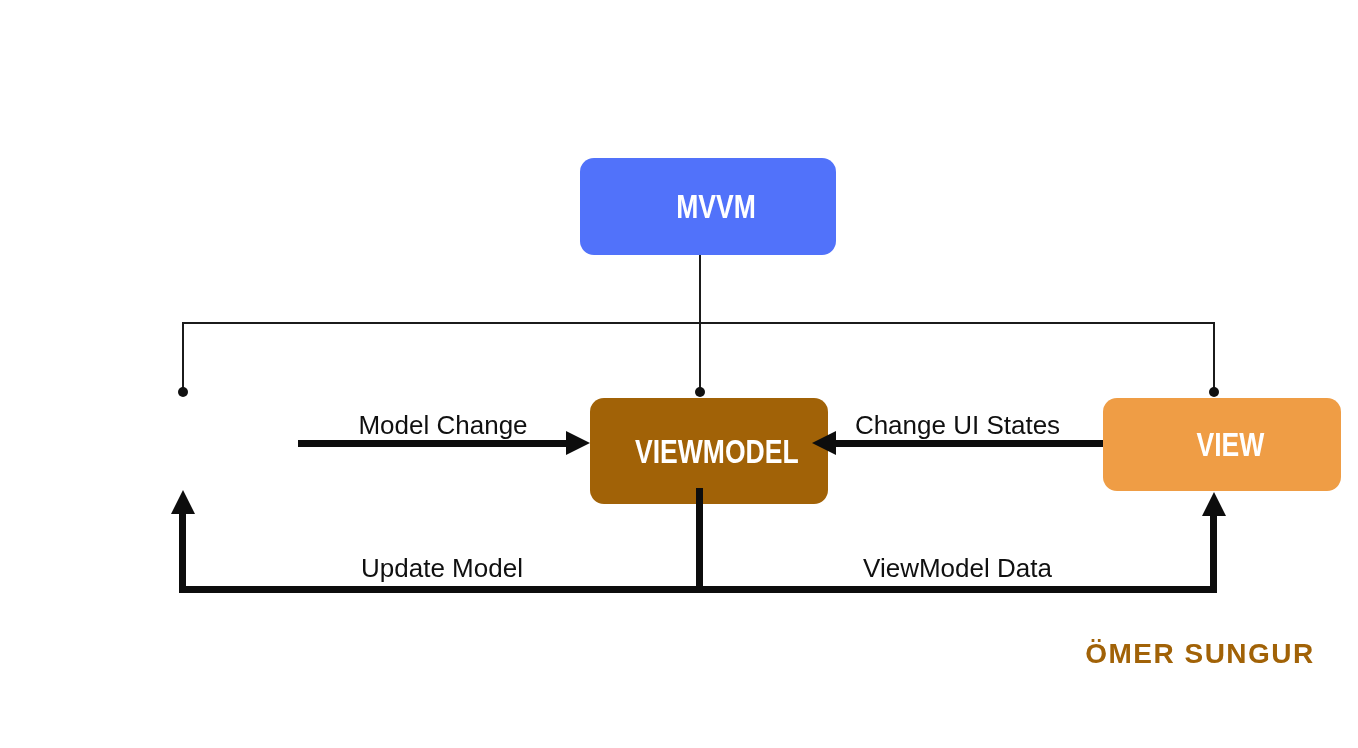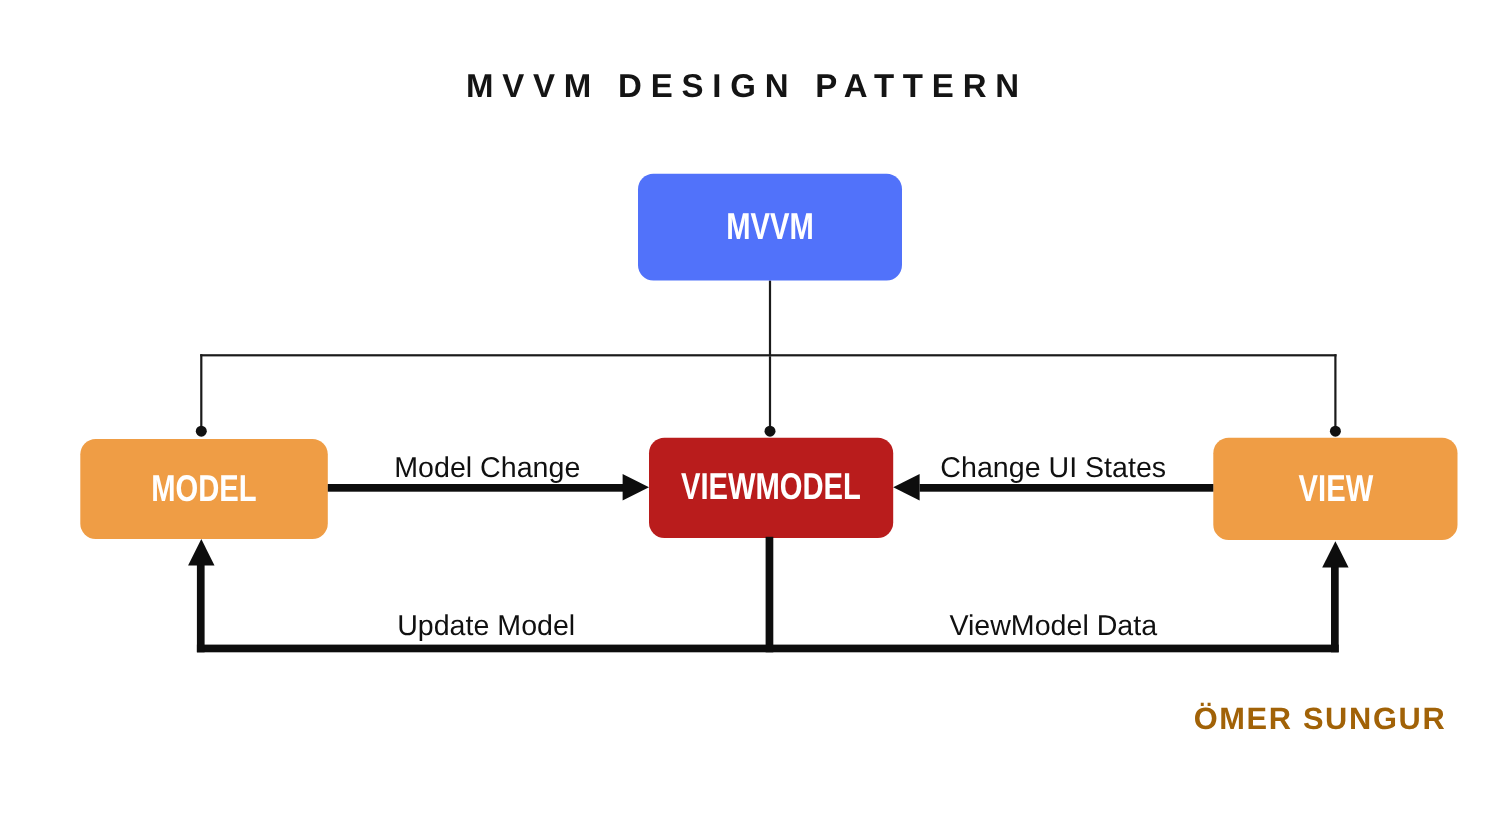--- a/index.html
+++ b/index.html
@@ -7,29 +7,29 @@
     position:relative;width:1358px;height:748px;background:#ffffff;
     font-family:"Liberation Sans", sans-serif;overflow:hidden;
   }
   .title{
     position:absolute;left:0;top:62px;width:100%;
     text-align:center;font-size:30px;font-weight:700;color:#141414;
     letter-spacing:8px;
   }
   .node{
     position:absolute;border-radius:14px;
-    display:flex;align-items:center;justify-content:center;
+    display:flex;align-items:center;justify-content:center;padding-left:16px;
   }
   .node .lbl{
     color:#ffffff;font-weight:700;font-size:34px;letter-spacing:0px;
     transform:scaleX(0.78);transform-origin:center;white-space:nowrap;
   }
   .node-mvvm{left:580px;top:158px;width:240px;height:97px;background:#5172fa;}
   .node-model{left:73px;top:399px;width:225px;height:91px;background:#ef9d45;}
-  .node-viewmodel{left:590px;top:398px;width:222px;height:91px;background:#b91c1c;}
+  .node-viewmodel{left:590px;top:398px;width:222px;height:106px;background:#a16207;}
   .node-view{left:1103px;top:398px;width:222px;height:93px;background:#ef9d45;}
 
   
   .tline{position:absolute;background:#1b1b1b;}
   .t-v-mvvm{left:699px;top:255px;width:2px;height:69px;}
   .t-h{left:182px;top:322px;width:1033px;height:2px;}
   .t-v-left{left:182px;top:322px;width:2px;height:68px;}
   .t-v-mid{left:699px;top:324px;width:2px;height:66px;}
   .t-v-right{left:1213px;top:322px;width:2px;height:68px;}
   .dot{position:absolute;width:10px;height:10px;border-radius:50%;background:#111111;}
@@ -66,36 +66,32 @@
   .signature{
     position:absolute;left:1060px;top:638px;width:280px;text-align:center;
     font-size:28px;font-weight:700;letter-spacing:1.5px;color:#a16207;white-space:nowrap;
   }
 </style>
 </head>
 <body>
 
 <div class="canvas">
 
-  <div class="title">MVVM DESIGN PATTERN</div>
 
   <div class="tline t-v-mvvm"></div>
   <div class="tline t-h"></div>
   <div class="tline t-v-left"></div>
   <div class="tline t-v-mid"></div>
   <div class="tline t-v-right"></div>
   <div class="dot dot-model"></div>
   <div class="dot dot-viewmodel"></div>
   <div class="dot dot-view"></div>
 
   <div class="node node-mvvm">
     <span class="lbl">MVVM</span>
-  </div>
-  <div class="node node-model">
-    <span class="lbl">MODEL</span>
   </div>
   <div class="node node-viewmodel">
     <span class="lbl">VIEWMODEL</span>
   </div>
   <div class="node node-view">
     <span class="lbl">VIEW</span>
   </div>
 
   <div class="shaft mc-shaft"></div>
   <div class="mc-head"></div>

